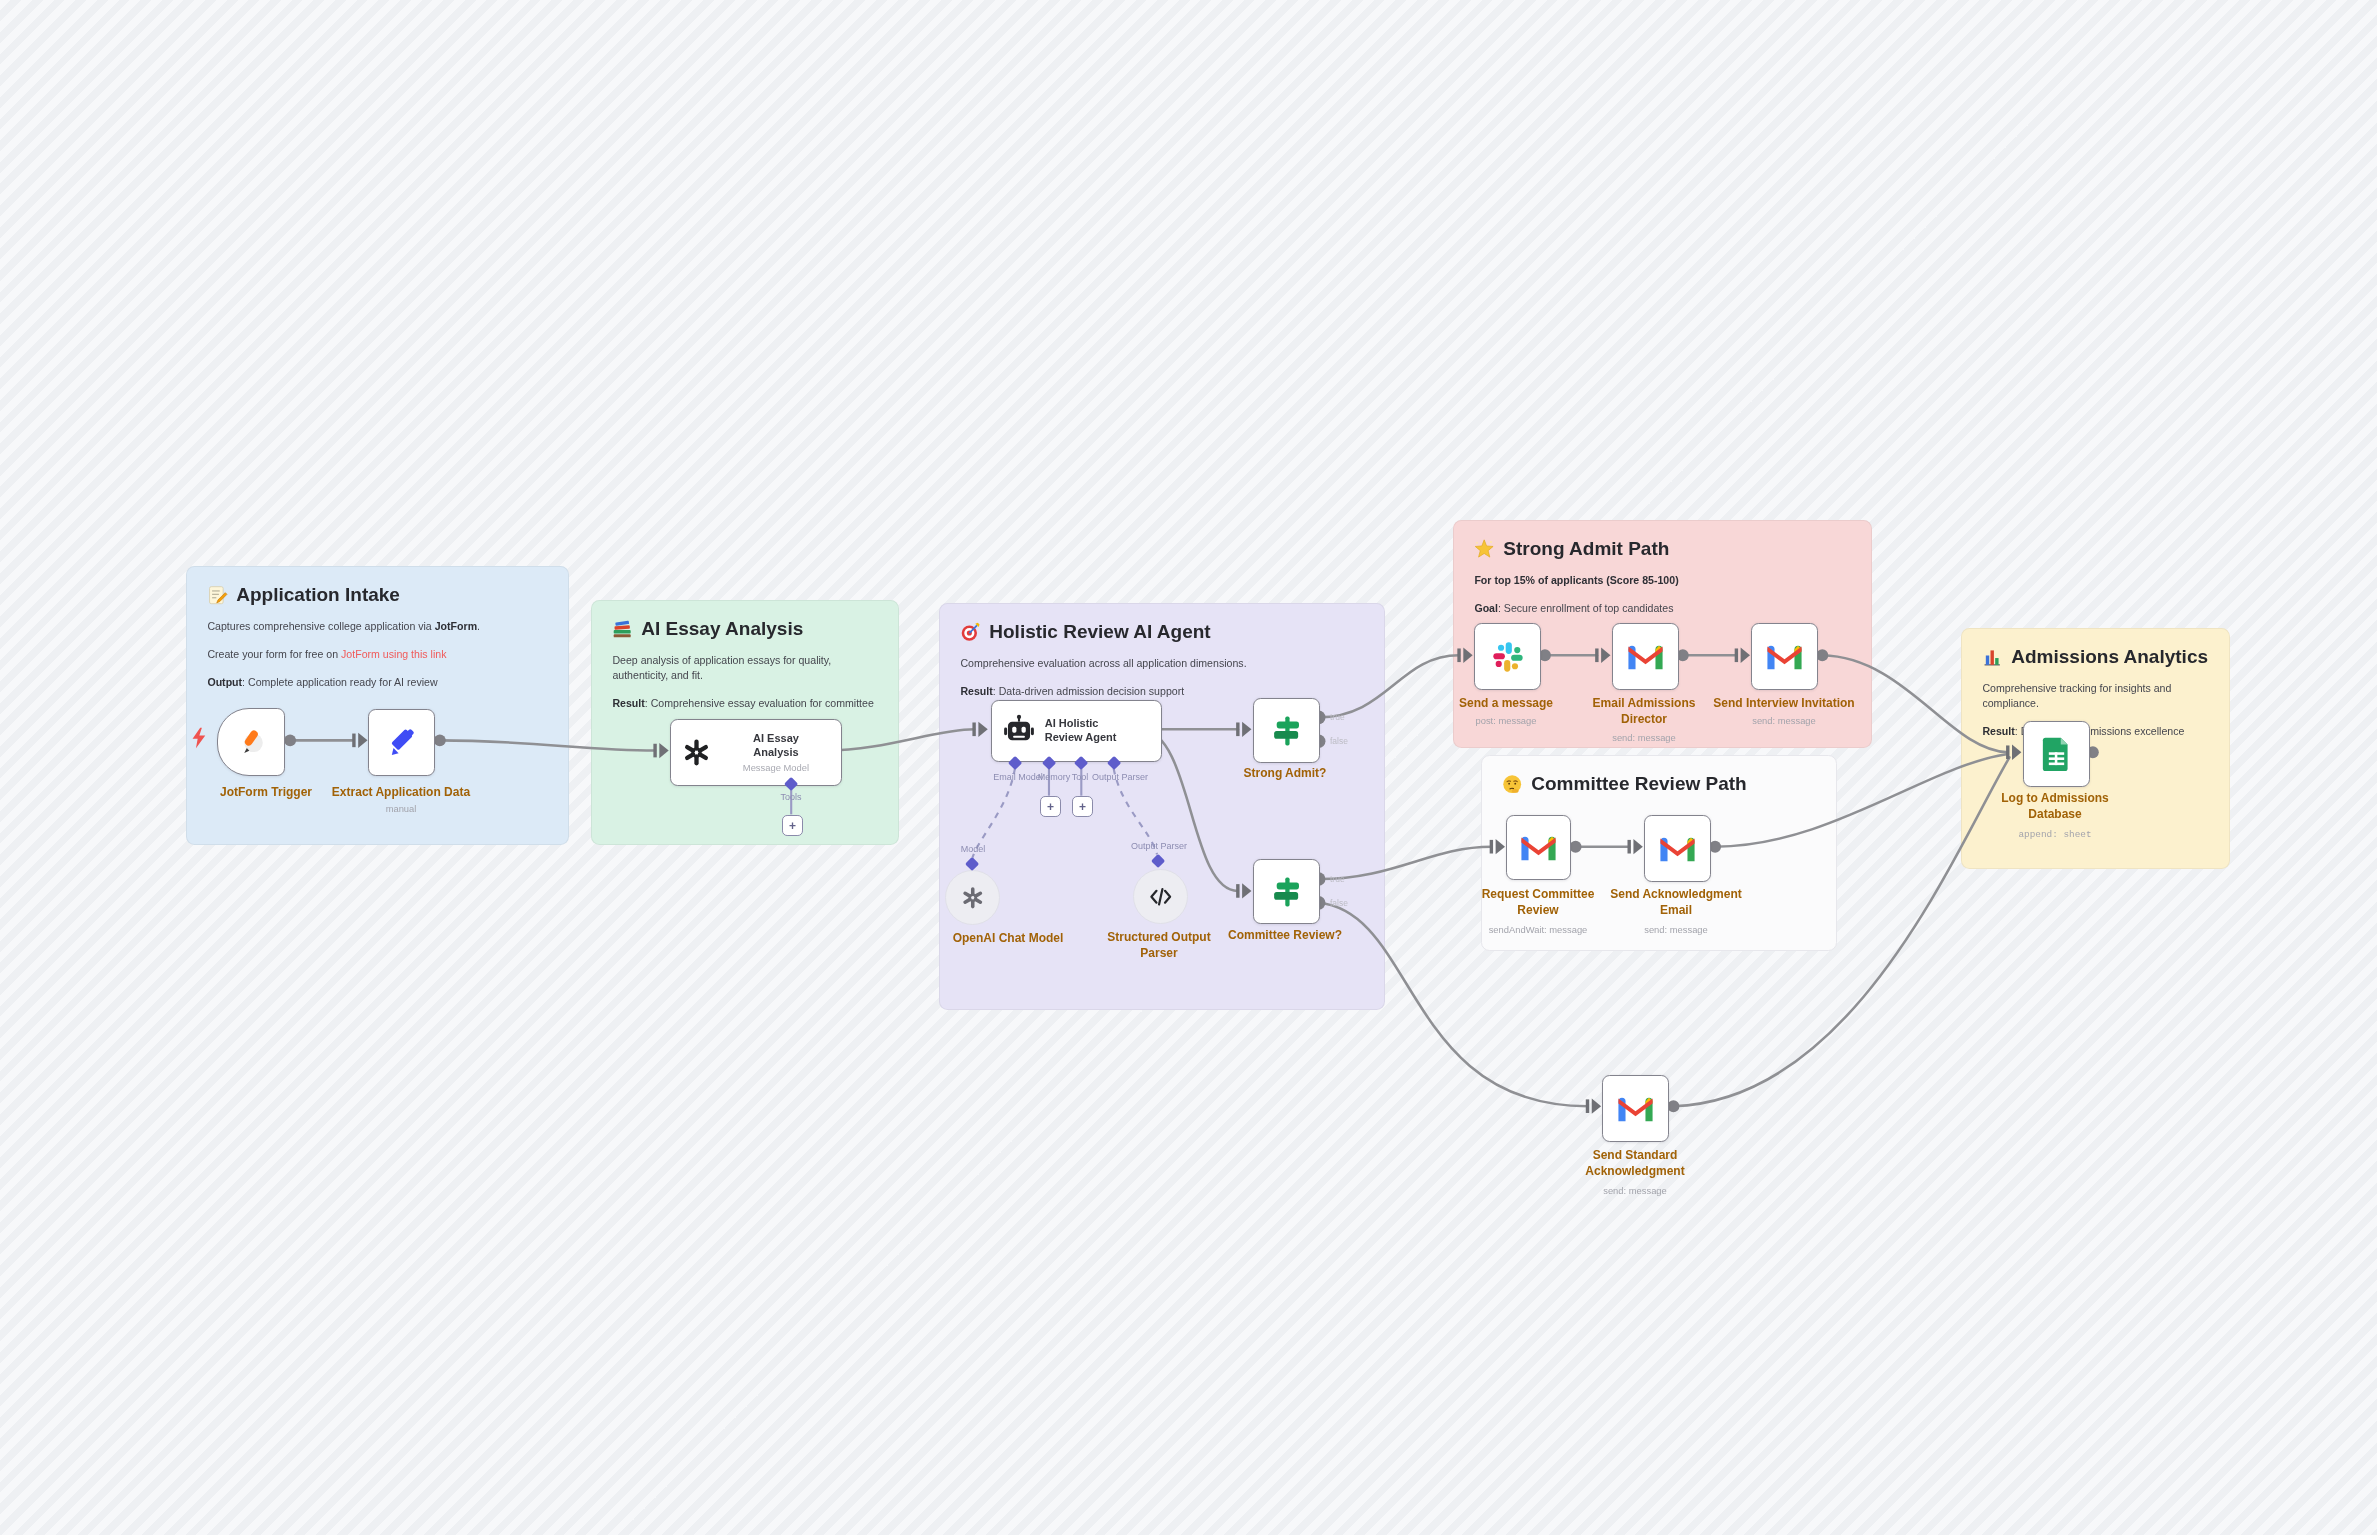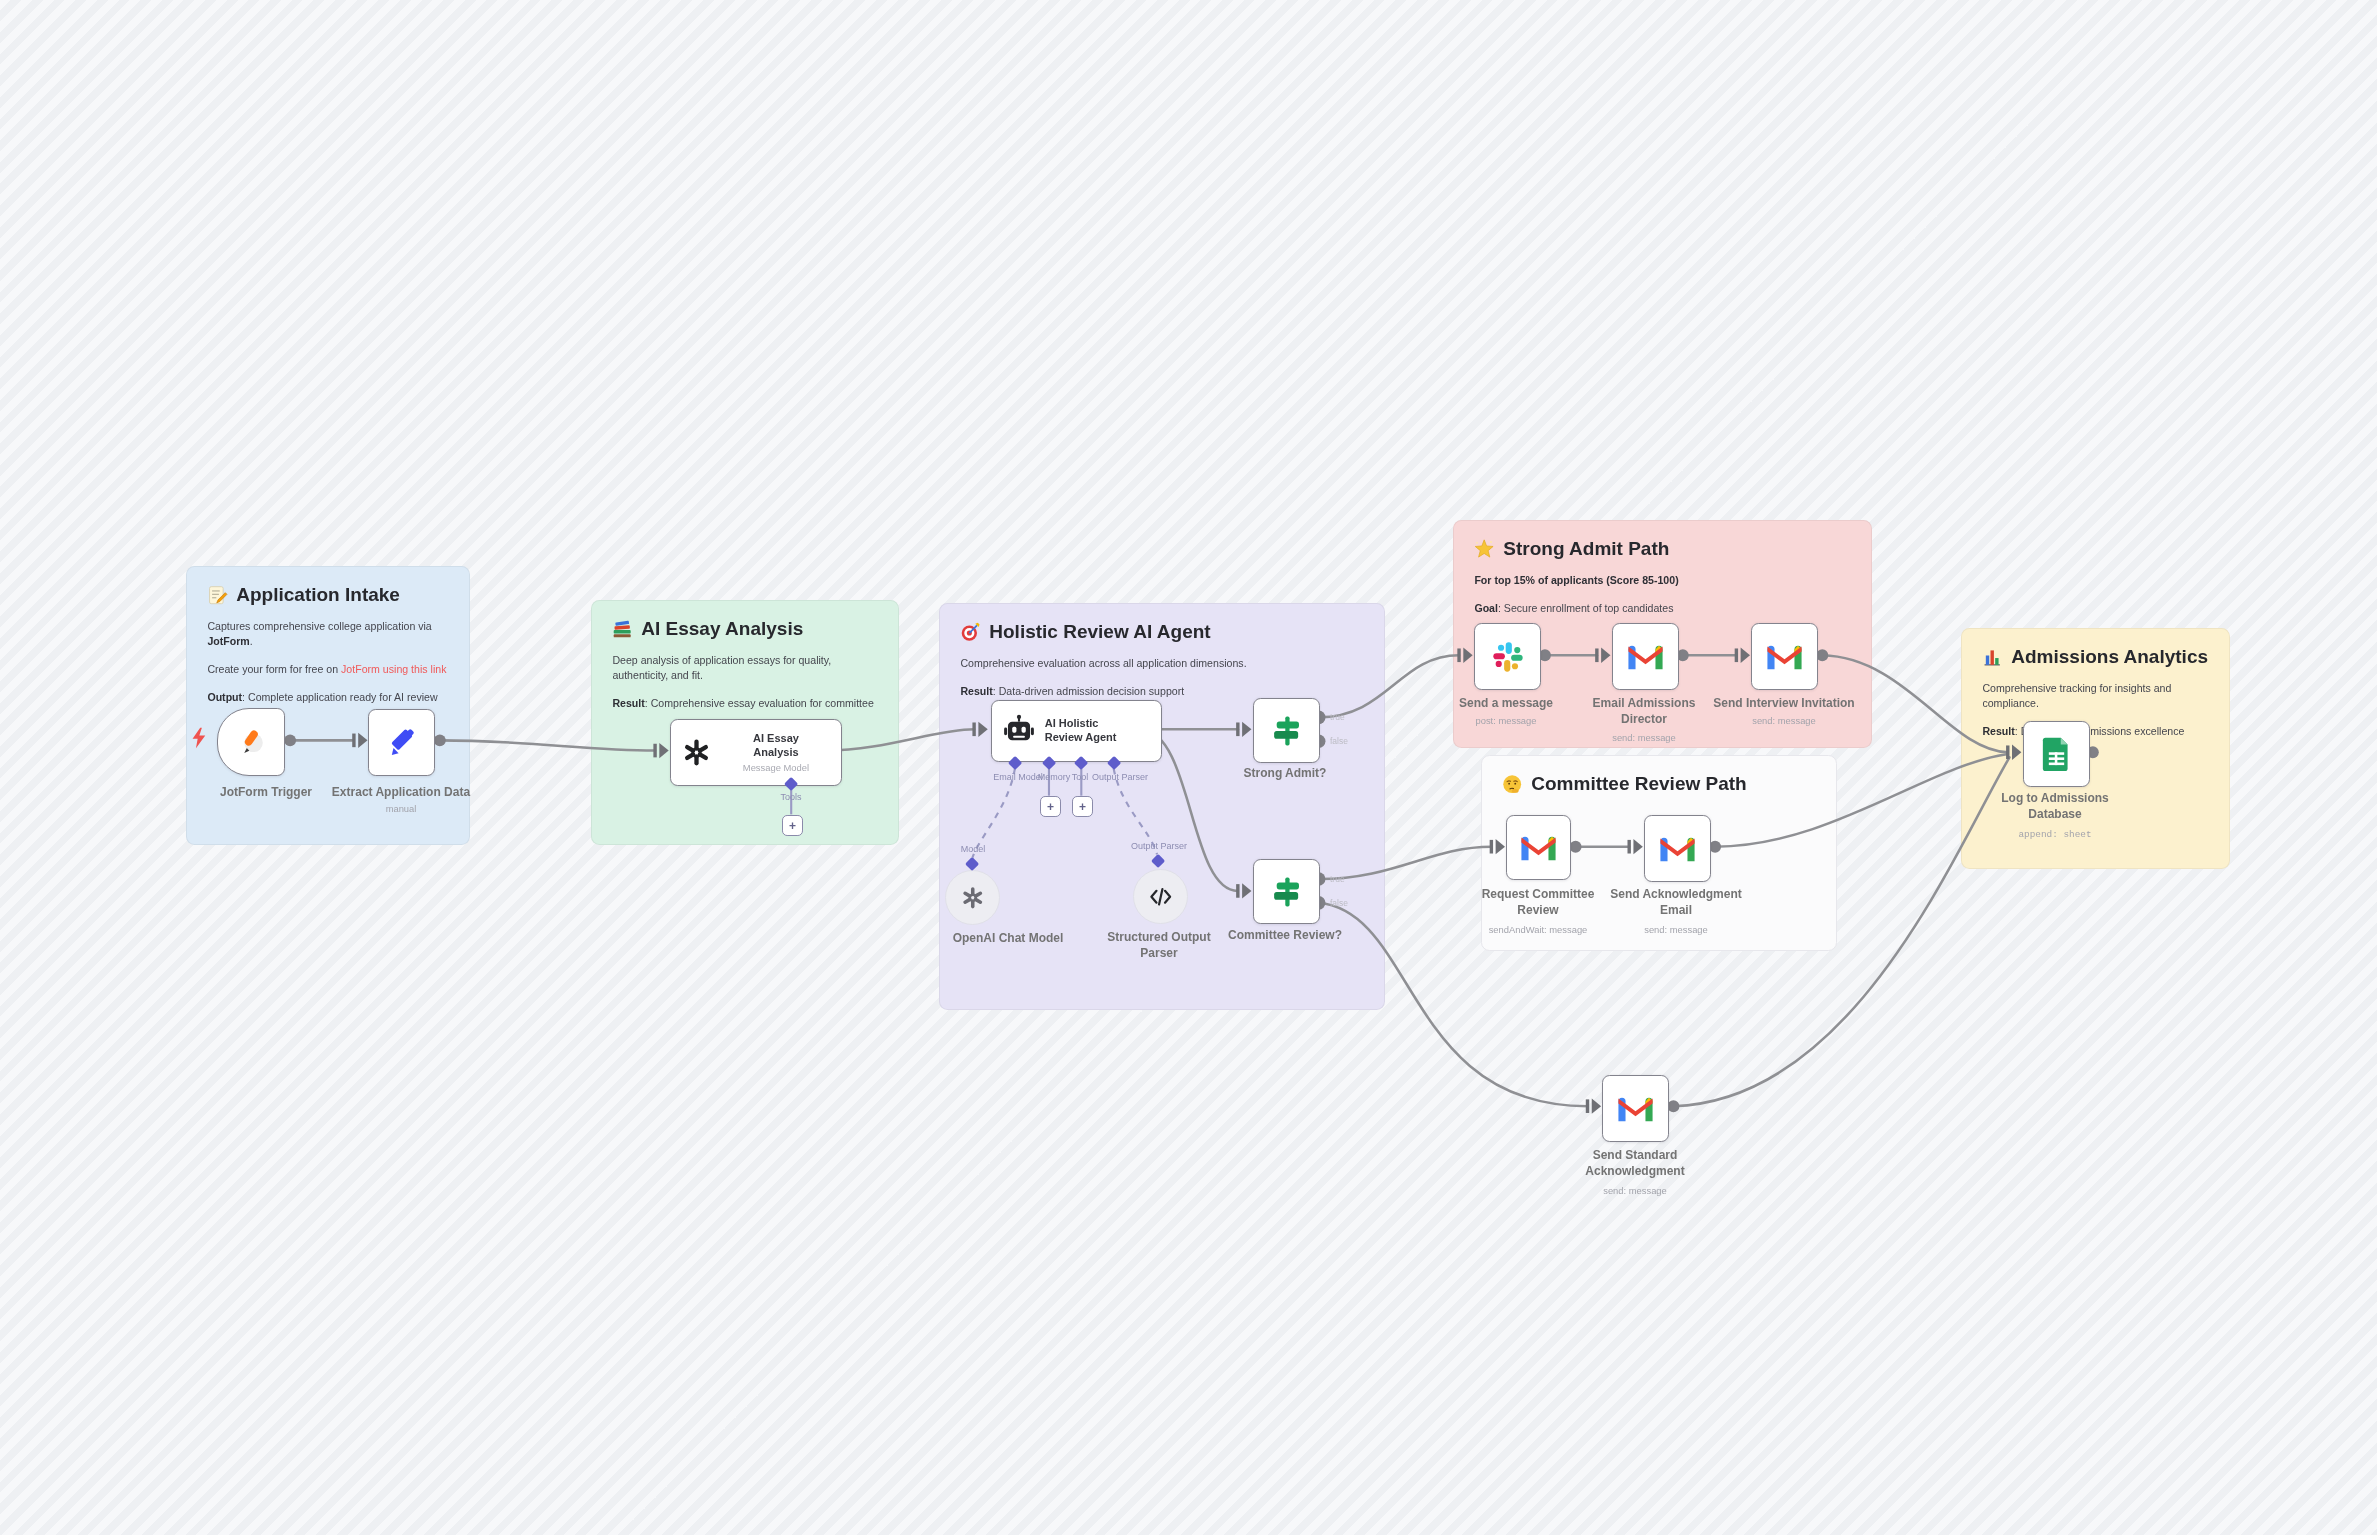--- a/index.html
+++ b/index.html
@@ -20,41 +20,41 @@
   .sticky p.desc b{color:#2e2f35;}
   .sticky .redlink{color:#f05a5a;cursor:pointer;}
 
   
   .node{position:absolute;background:#ffffff;border:1.7px solid #83838d;border-radius:7.7px;
         box-shadow:0 0.9px 2.6px rgba(40,40,60,.10);z-index:3;display:flex;align-items:center;justify-content:center;}
   .node.trigger{border-radius:32px 7.7px 7.7px 32px;}
   .node.wide{justify-content:flex-start;padding:0 10.2px;gap:8.5px;}
   .node .ntitle{font-size:11px;font-weight:bold;color:#36373d;line-height:1.25;}
   .node .nsub{font-size:9.4px;color:#a9aab2;margin-top:2.6px;}
-  .nlabel{position:absolute;z-index:3;text-align:center;font-size:12px;font-weight:bold;color:#737373;line-height:1.3;}
+  .nlabel{position:absolute;z-index:3;text-align:center;font-size:12px;font-weight:bold;color:#a16207;line-height:1.3;}
   .nsublabel{position:absolute;z-index:3;text-align:center;font-size:9.4px;color:#a3a4ac;}
   .circle-node{position:absolute;width:53px;height:53px;border-radius:50%;background:#ededf2;
                border:0.9px solid #e0e0e8;z-index:3;display:flex;align-items:center;justify-content:center;}
   .diamond{position:absolute;width:10.2px;height:10.2px;background:#5e5ccb;transform:rotate(45deg);
            border-radius:1.7px;z-index:4;}
   .plusbtn{position:absolute;width:19px;height:19px;background:#ffffff;border:1.3px solid #8a8aaa;
            border-radius:5.1px;z-index:4;display:flex;align-items:center;justify-content:center;
            font-size:12px;color:#62628a;font-weight:bold;cursor:pointer;}
   .connlabel{position:absolute;z-index:3;font-size:9px;color:#8d8db2;text-align:center;white-space:nowrap;transform:translateX(-50%);}
   .portlabel{position:absolute;z-index:3;font-size:8.5px;color:#bcbcc4;}
   svg.edges{position:absolute;left:0;top:0;z-index:2;}
   .nowrap{white-space:nowrap;transform:translateX(-50%);}
   .wrapped{transform:translateX(-50%);}
 </style>
 </head>
 <body>
 
 <div id="canvas">
 
-  <div class="sticky" style="left:186px;top:566px;width:284px;height:279px;background:#dceaf7;">
+  <div class="sticky" style="left:186px;top:566px;width:383px;height:279px;background:#dceaf7;">
     <div class="title">
       <svg width="20.4" height="20.4" viewBox="0 0 24 24">
         <rect x="3" y="2" width="16" height="20" rx="2" fill="#fdf6da" stroke="#d8cfae"></rect>
         <line x1="6" y1="7" x2="15" y2="7" stroke="#b9b29a" stroke-width="1.4"></line>
         <line x1="6" y1="11" x2="14" y2="11" stroke="#b9b29a" stroke-width="1.4"></line>
         <line x1="6" y1="15" x2="11" y2="15" stroke="#b9b29a" stroke-width="1.4"></line>
         <path d="M21.5 9 L13 17.5 L11.5 21 L15 19.5 L23.5 11 Z" fill="#f59f0a" stroke="#c87f08" stroke-width="0.8"></path>
       </svg>
       <span>Application Intake</span>
     </div>

